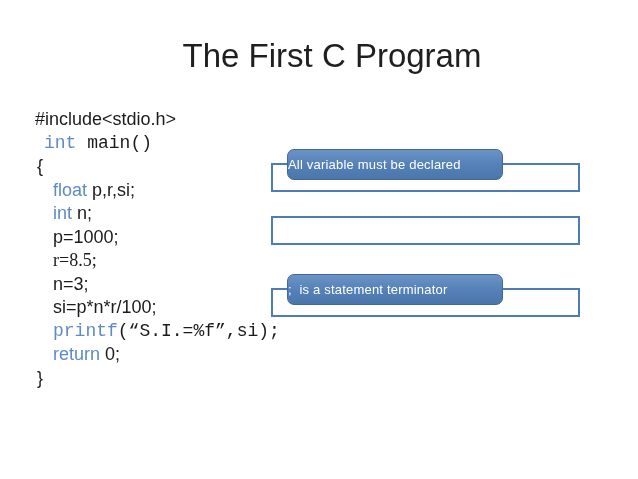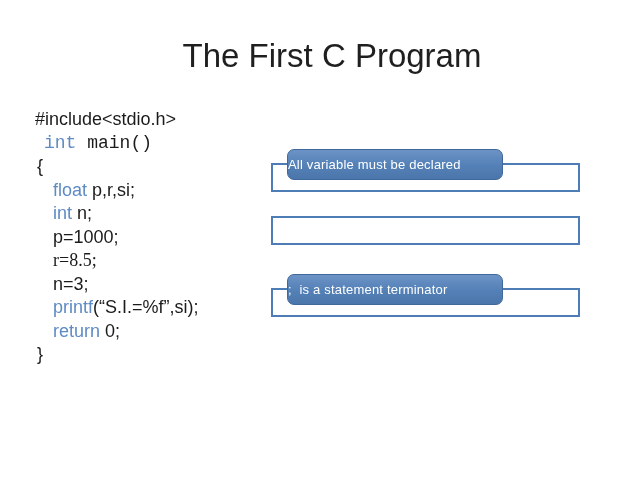--- a/index.html
+++ b/index.html
@@ -74,21 +74,22 @@
   <h1 class="title">The First C Program</h1>
   <div class="code" id="code-lines">
       <div class="code-line" style="padding-left: 0px;"><span class="pl">#include&lt;stdio.h&gt;</span></div>
       <div class="code-line" style="padding-left: 9px; font-family: Liberation Mono, monospace;"><span class="kw">int</span><span class="pl"> main()</span></div>
       <div class="code-line" style="padding-left: 2px;"><span class="pl">{</span></div>
       <div class="code-line" style="padding-left: 18px;"><span class="kw">float</span><span class="pl"> p,r,si;</span></div>
       <div class="code-line" style="padding-left: 18px;"><span class="kw">int</span><span class="pl"> n;</span></div>
       <div class="code-line" style="padding-left: 18px;"><span class="pl">p=1000;</span></div>
       <div class="code-line" style="padding-left: 18px; font-family: Liberation Serif, serif;"><span class="pl">r=8.5;</span></div>
       <div class="code-line" style="padding-left: 18px;"><span class="pl">n=3;</span></div>
-      <div class="code-line" style="padding-left: 18px;"><span class="kw">printf</span><span class="pl">(“S.I.=%f”,si);</span></div>
+      <div class="code-line" style="padding-left: 18px;"><span class="pl">si=p*n*r/100;</span></div>
+      <div class="code-line" style="padding-left: 18px; font-family: Liberation Mono, monospace;"><span class="kw">printf</span><span class="pl">(“S.I.=%f”,si);</span></div>
       <div class="code-line" style="padding-left: 18px;"><span class="kw">return</span><span class="pl"> 0;</span></div>
       <div class="code-line" style="padding-left: 2px;"><span class="pl">}</span></div>
     </div>
   <div id="callout-container">
       <div class="callout">
         <div class="callout-bracket"></div>
         <div class="callout-box">
           <span class="callout-label">All variable must be declared</span>
         </div>
       </div>

